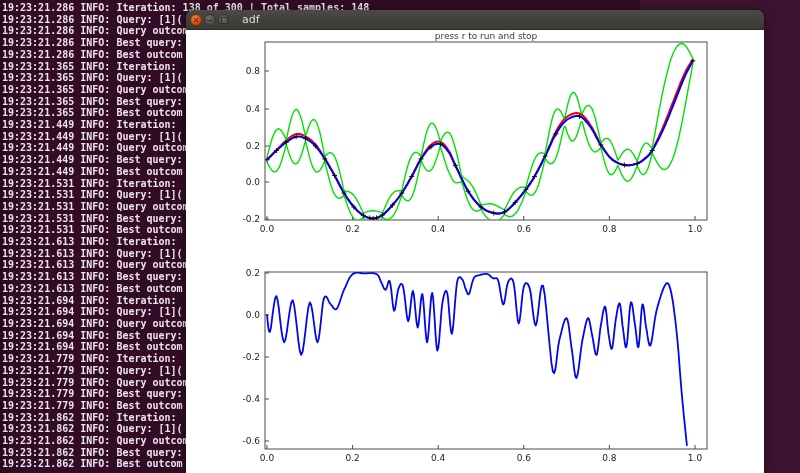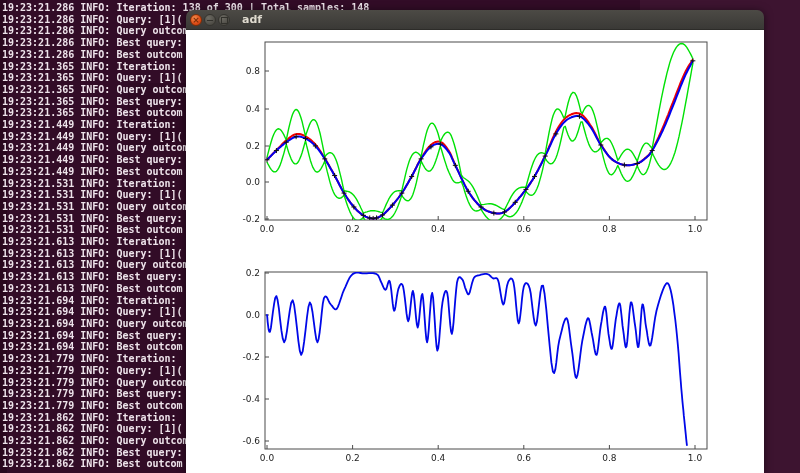--- a/index.html
+++ b/index.html
@@ -55,21 +55,21 @@
   .tb-max{left:32px;}
   .tb-min::after{
     content:"";position:absolute;left:2px;top:5px;width:6px;height:1px;background:#32312c;
   }
   .tb-max::after{
     content:"";position:absolute;left:2px;top:2px;width:5px;height:5px;
     border:1px solid #32312c;
   }
   .tb-title{
     position:absolute;left:56px;top:3px;
-    color:#DFDACF;font-size:11px;font-weight:bold;
+    color:#DFDACF;font-size:11px;font-weight:normal;
   }
   .win-content{
     position:absolute;left:0;top:20px;width:578px;height:443px;
     background:#FFFFFF;
   }
   .fig-title{
     position:absolute;top:1px;left:22px;width:556px;text-align:center;
     font-size:9px;color:#3a3a3a;
   }
   svg{display:block;}
@@ -85,20 +85,21 @@
 </div>
 
 <div class="app-window">
   <div class="titlebar">
     <span class="tb-btn tb-close"><span>×</span></span>
     <span class="tb-btn tb-min"></span>
     <span class="tb-btn tb-max"></span>
     <span class="tb-title">adf</span>
   </div>
   <div class="win-content">
+    <span class="fig-title">press r to run and stop</span>
     <svg id="fig" width="578" height="443">
         <rect x="79" y="12" width="442" height="178" fill="none" stroke="#4a4a4a" stroke-width="1"></rect>
         <line x1="81" y1="190" x2="81" y2="186" stroke="#4a4a4a" stroke-width="1"></line>
         <text x="81" y="202" text-anchor="middle" font-size="9" fill="#222" font-family="DejaVu Sans, sans-serif">0.0</text>
         <line x1="166.6" y1="190" x2="166.6" y2="186" stroke="#4a4a4a" stroke-width="1"></line>
         <text x="166.6" y="202" text-anchor="middle" font-size="9" fill="#222" font-family="DejaVu Sans, sans-serif">0.2</text>
         <line x1="252.2" y1="190" x2="252.2" y2="186" stroke="#4a4a4a" stroke-width="1"></line>
         <text x="252.2" y="202" text-anchor="middle" font-size="9" fill="#222" font-family="DejaVu Sans, sans-serif">0.4</text>
         <line x1="337.8" y1="190" x2="337.8" y2="186" stroke="#4a4a4a" stroke-width="1"></line>
         <text x="337.8" y="202" text-anchor="middle" font-size="9" fill="#222" font-family="DejaVu Sans, sans-serif">0.6</text>

